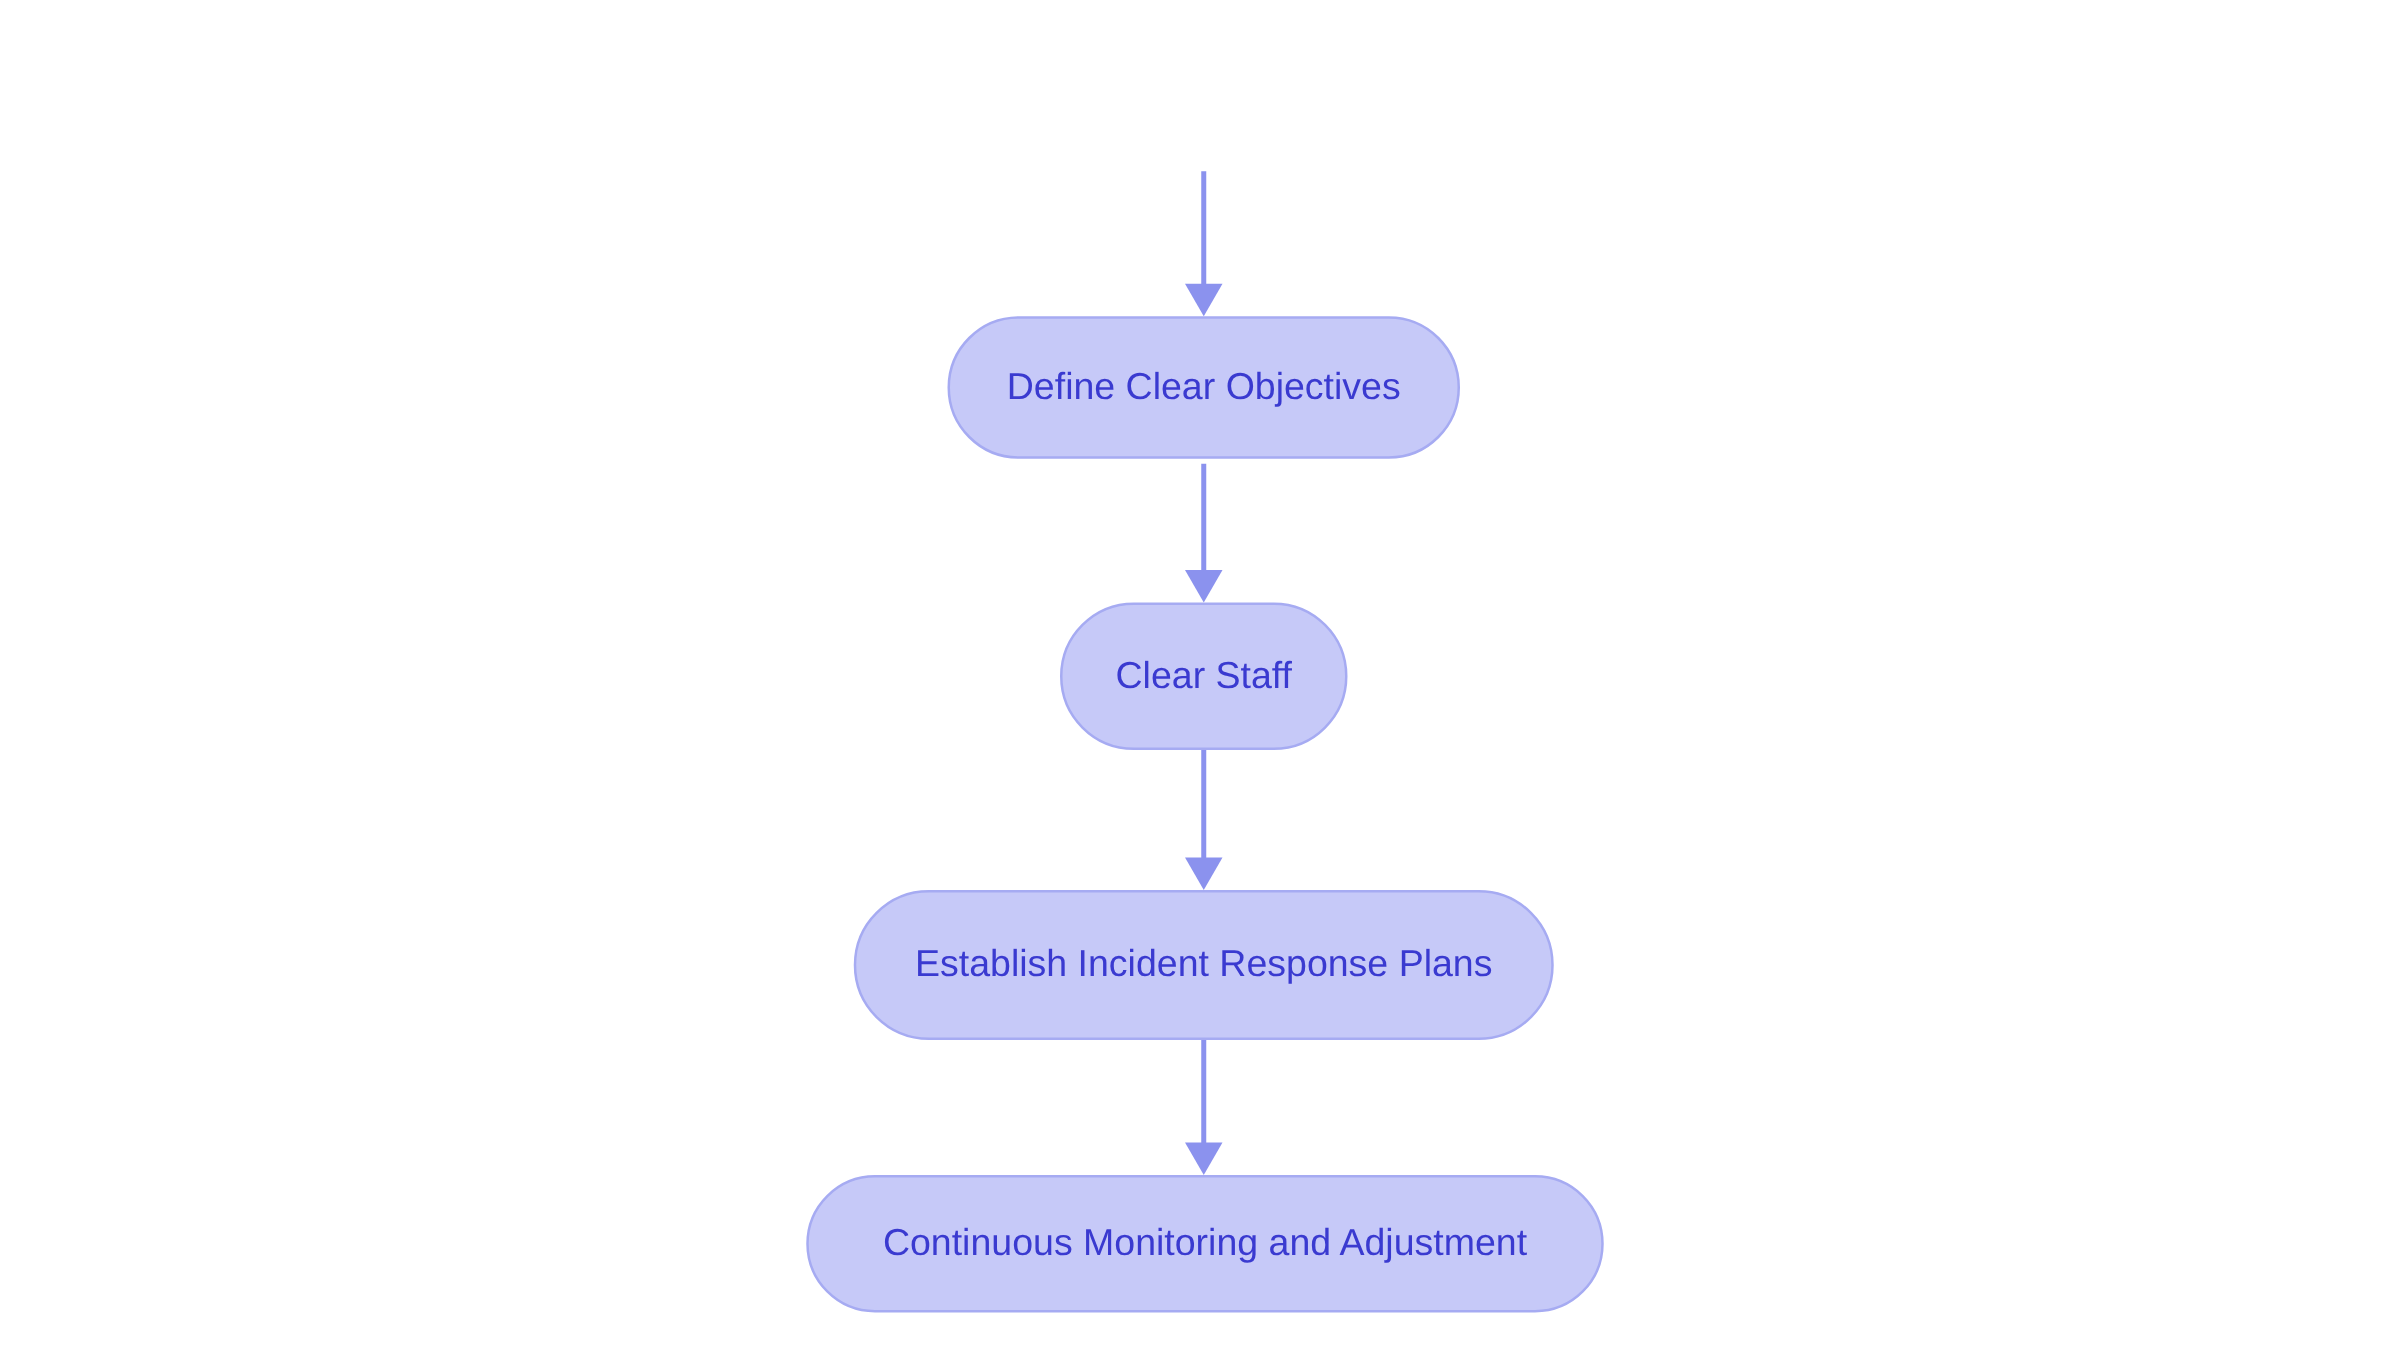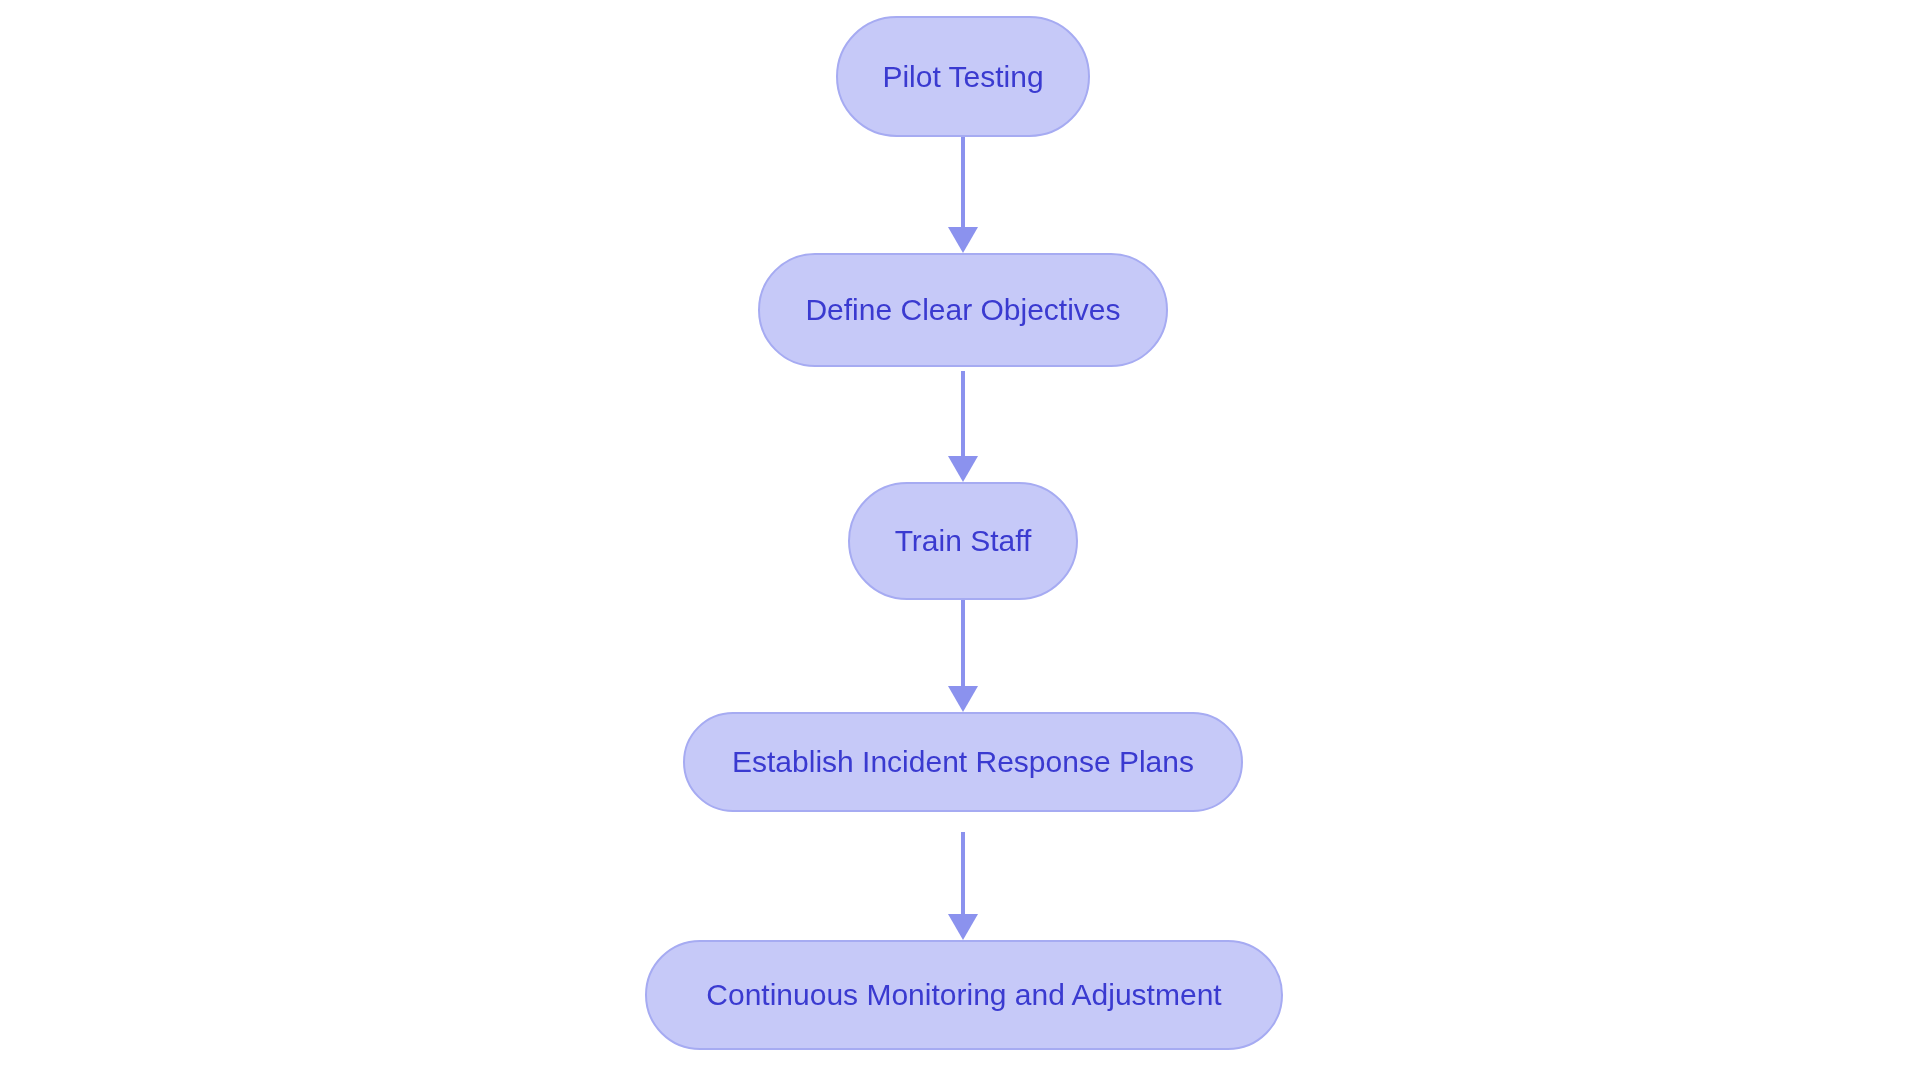--- a/index.html
+++ b/index.html
@@ -30,21 +30,21 @@
     border: 2px solid var(--node-border);
     border-radius: 62px;
     color: var(--node-text);
     font-size: 30px;
     white-space: nowrap;
     text-align: center;
   }
   .node-1 { left: 836px; top: 16px;  width: 254px; height: 121px; }
   .node-2 { left: 758px; top: 253px; width: 410px; height: 114px; }
   .node-3 { left: 848px; top: 482px; width: 230px; height: 118px; }
-  .node-4 { left: 683px; top: 712px; width: 560px; height: 100px; }
+  .node-4 { left: 683px; top: 712px; width: 560px; height: 120px; }
   .node-5 { left: 645px; top: 940px; width: 638px; height: 110px; }
 
   .arrow {
     position: absolute;
     left: 948px;            
     width: 30px;
   }
   .arrow-1 { top: 137px; height: 116px; }
   .arrow-2 { top: 371px; height: 111px; }
   .arrow-3 { top: 600px; height: 112px; }
@@ -66,40 +66,37 @@
     border-left: 15px solid transparent;
     border-right: 15px solid transparent;
     border-top: 26px solid var(--arrow);
   }
 </style>
 </head>
 <body>
 
 <div class="canvas">
 
-  <div class="node node-1">
-    <span>Pilot Testing</span>
-  </div>
 
   <div class="arrow arrow-1">
     <div class="stem"></div>
     <div class="head"></div>
   </div>
 
   <div class="node node-2">
     <span>Define Clear Objectives</span>
   </div>
 
   <div class="arrow arrow-2">
     <div class="stem"></div>
     <div class="head"></div>
   </div>
 
   <div class="node node-3">
-    <span>Train Staff</span>
+    <span>Clear Staff</span>
   </div>
 
   <div class="arrow arrow-3">
     <div class="stem"></div>
     <div class="head"></div>
   </div>
 
   <div class="node node-4">
     <span>Establish Incident Response Plans</span>
   </div>

